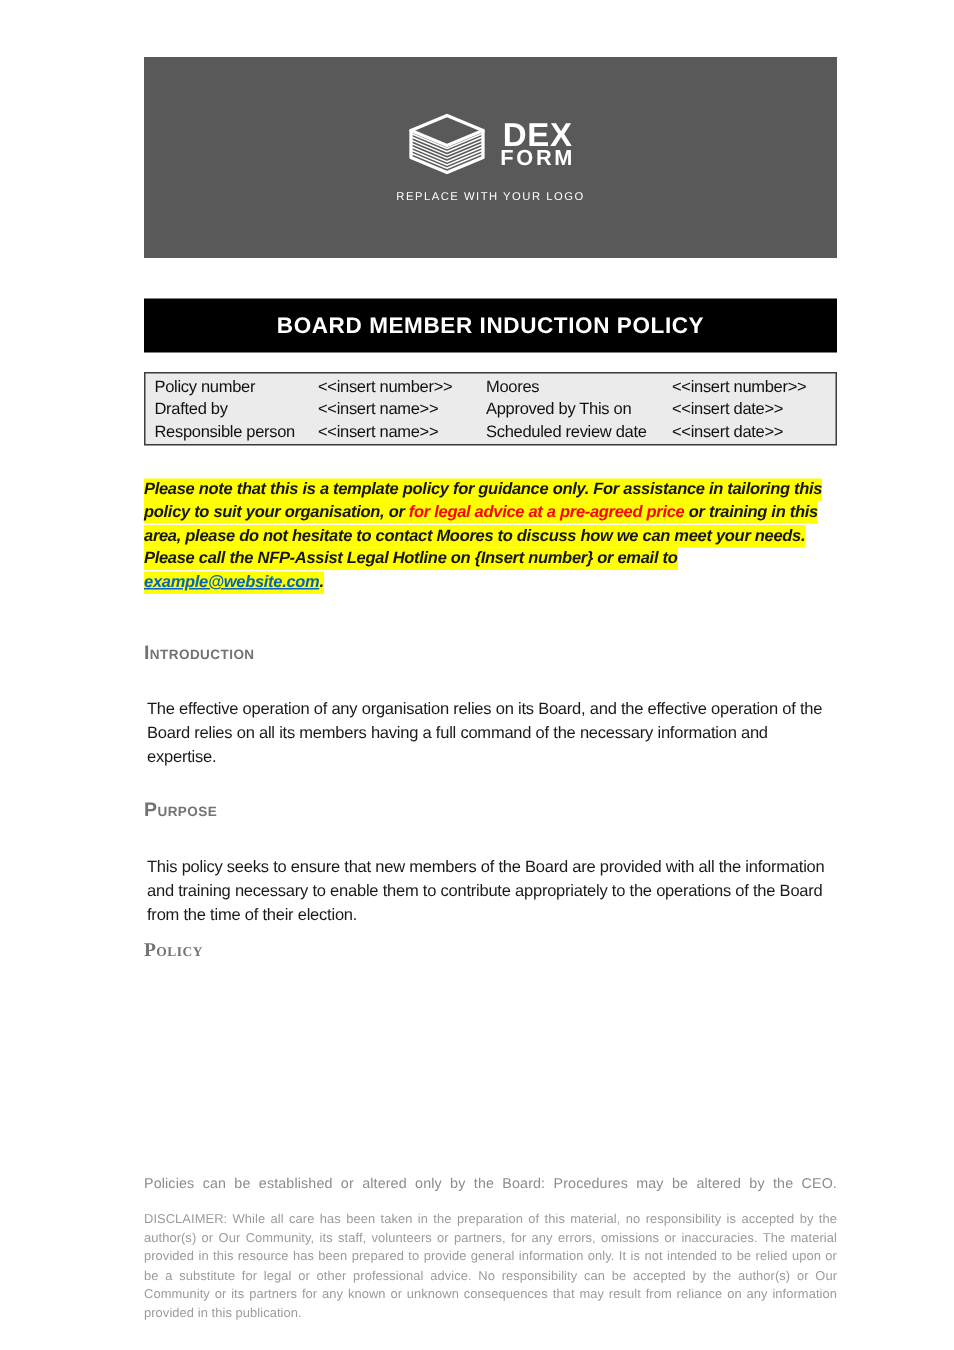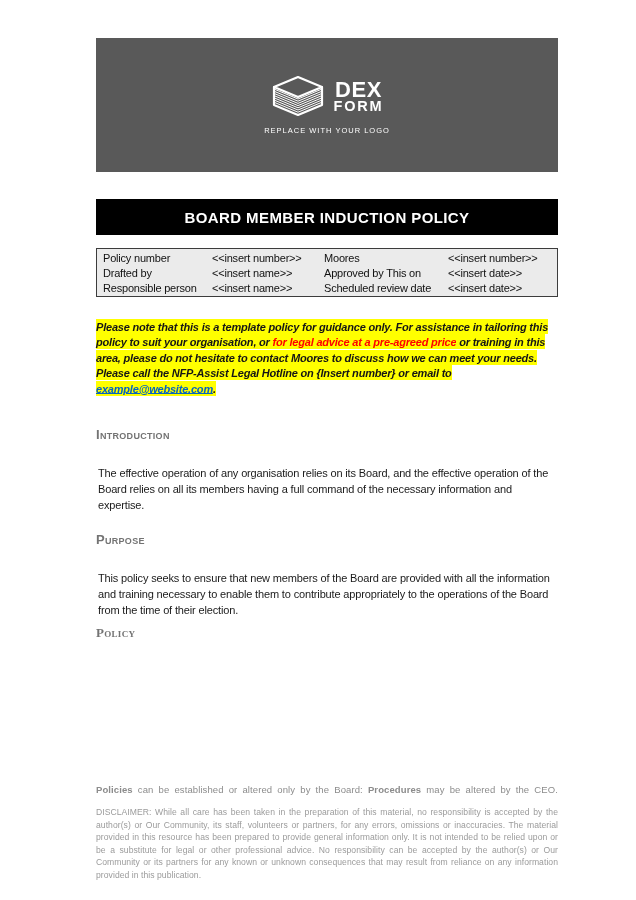--- a/index.html
+++ b/index.html
@@ -50,21 +50,21 @@
     font-size:11px;line-height:16px;letter-spacing:-0.15px;color:#1a1a1a;
   }
   #h-intro{top:427px;} #b-intro{top:452px;}
   #h-purpose{top:532px;} #b-purpose{top:557px;}
   #h-policy{top:625px;font-family:Liberation Serif, serif;} #b-policy{top:650px;}
   
   .policies-line{
     position:absolute;left:96px;top:784px;width:462px;margin:0;
     font-size:9.5px;color:#8c8c8c;text-align:justify;text-align-last:justify;letter-spacing:0.1px;
   }
-  .policies-line b{font-weight:700;color:#8c8c8c;}
+  .policies-line b{font-weight:400;color:#8c8c8c;}
   .disclaimer{
     position:absolute;left:96px;top:806px;width:462px;margin:0;
     font-size:8.6px;line-height:12.6px;color:#9b9b9b;text-align:justify;letter-spacing:0.05px;
   }
 </style>
 </head>
 <body>
 
 <div class="page">
 

